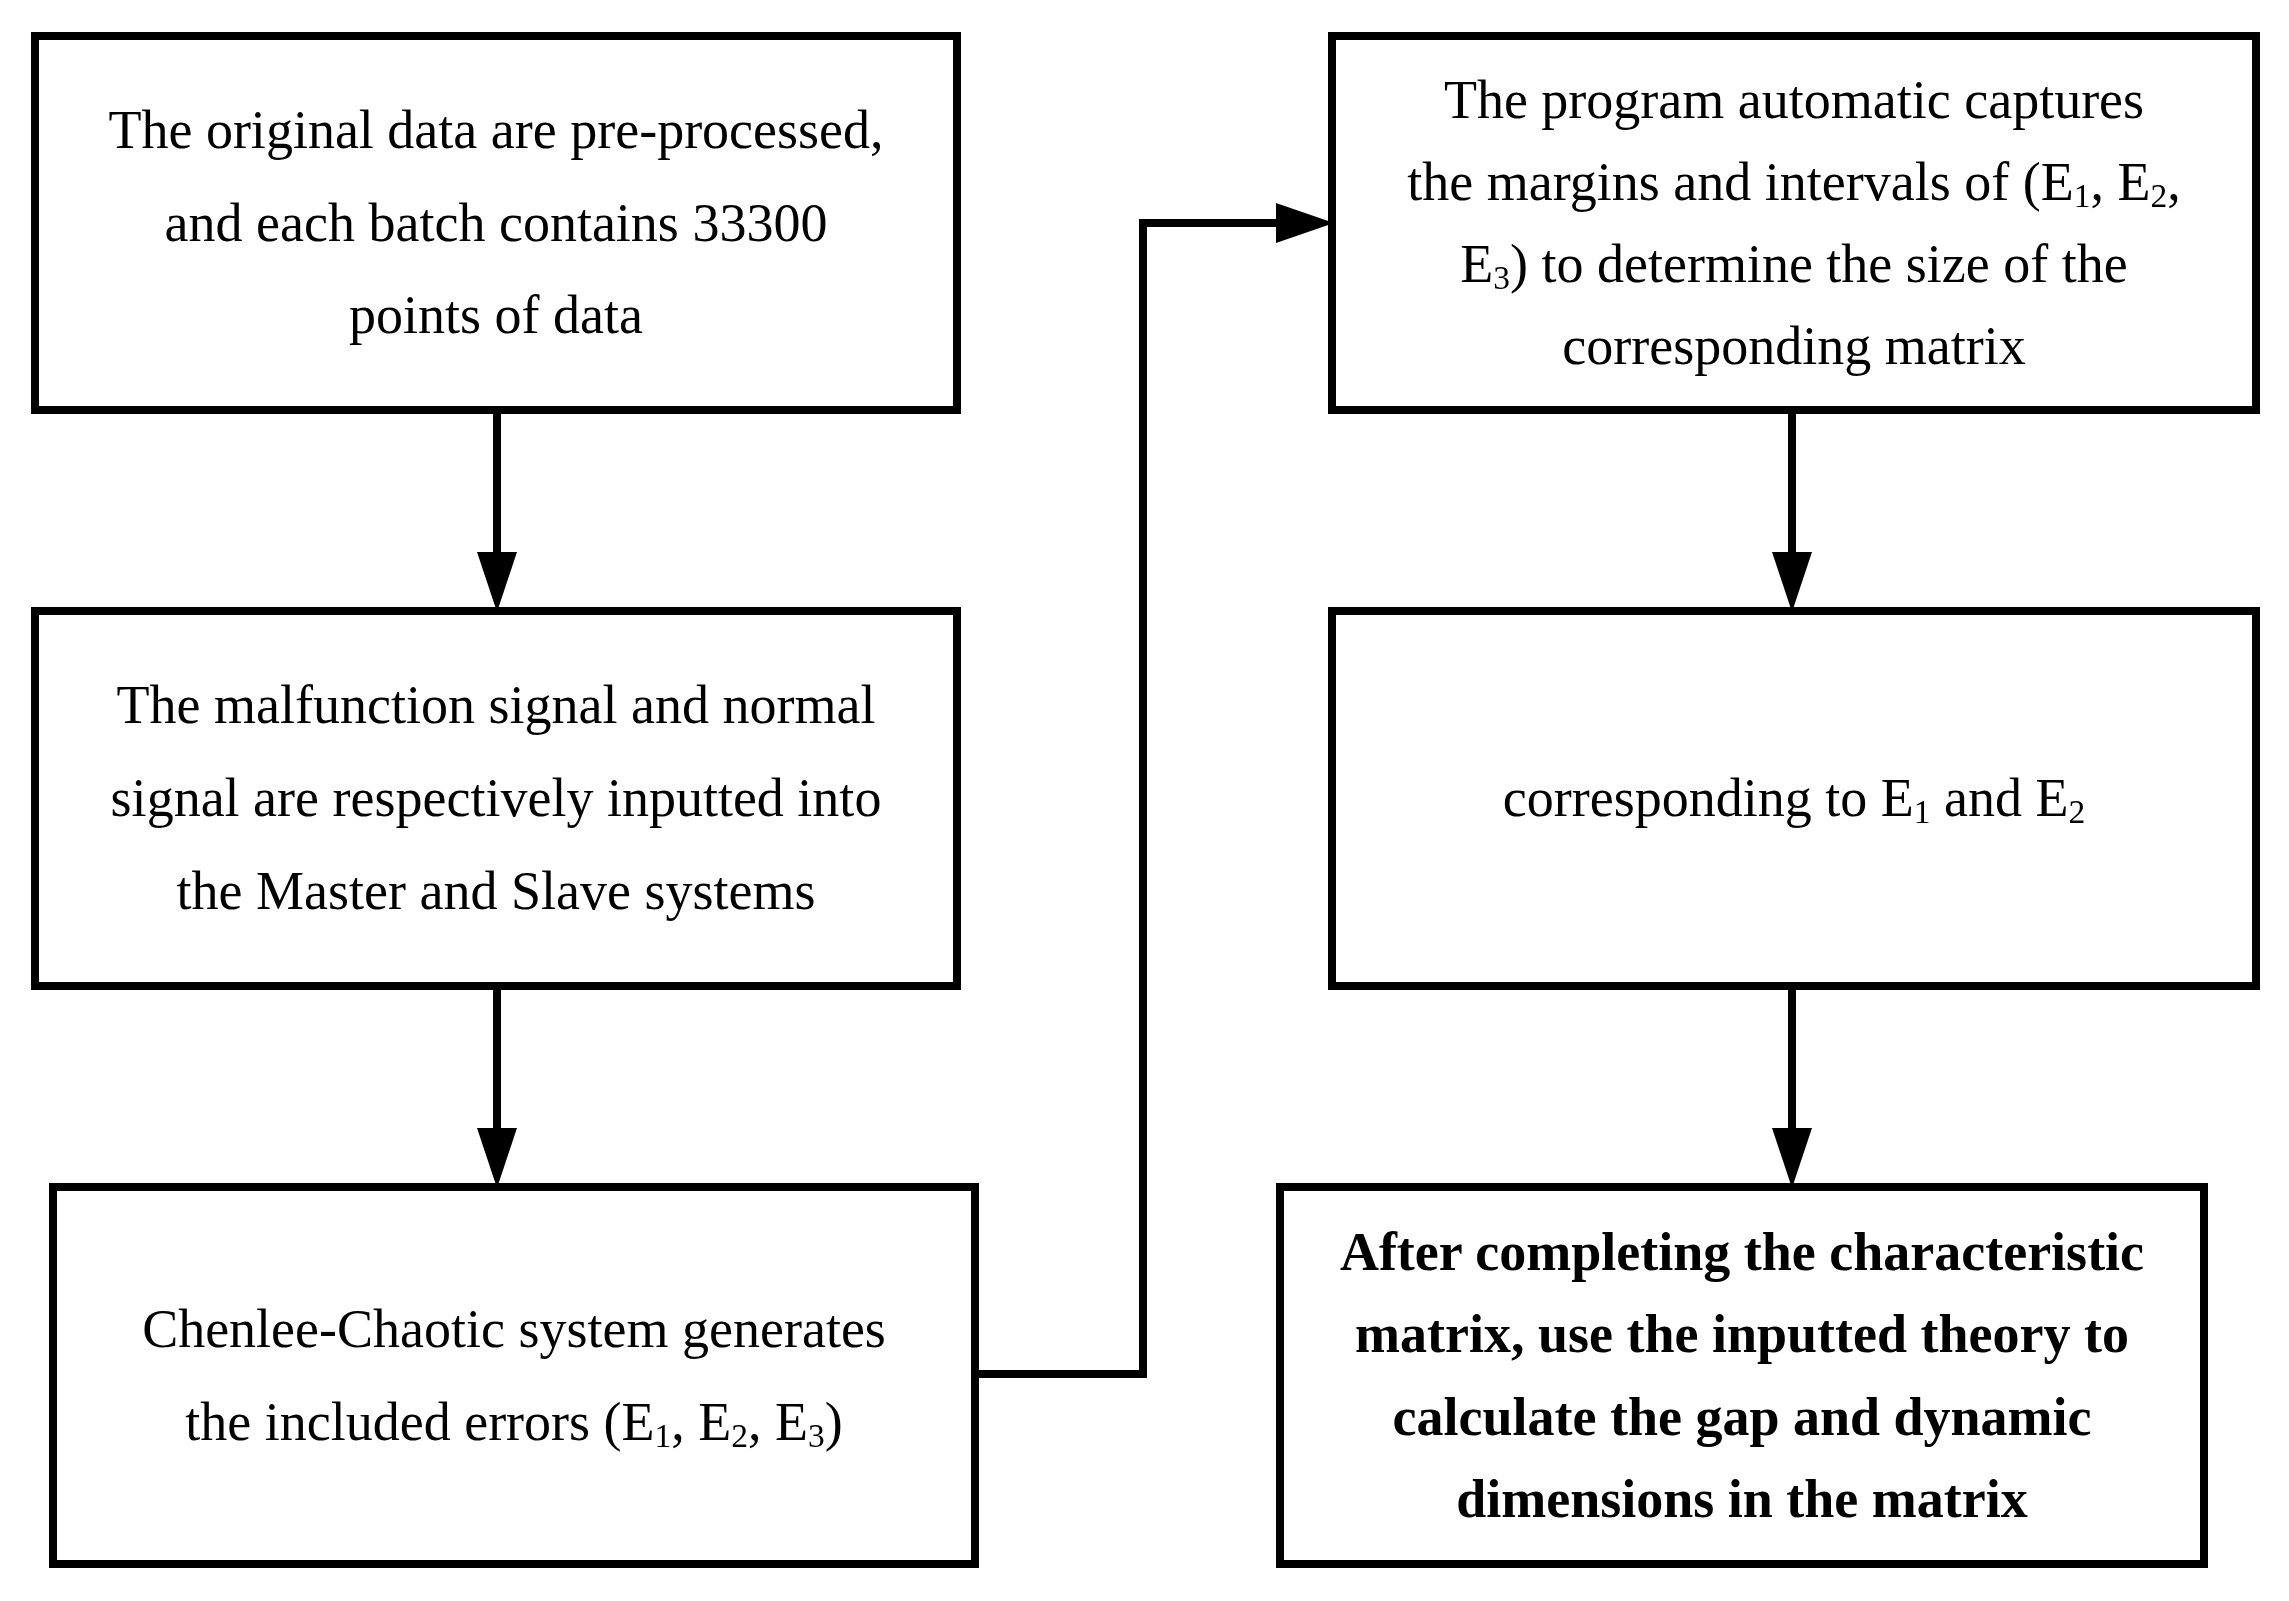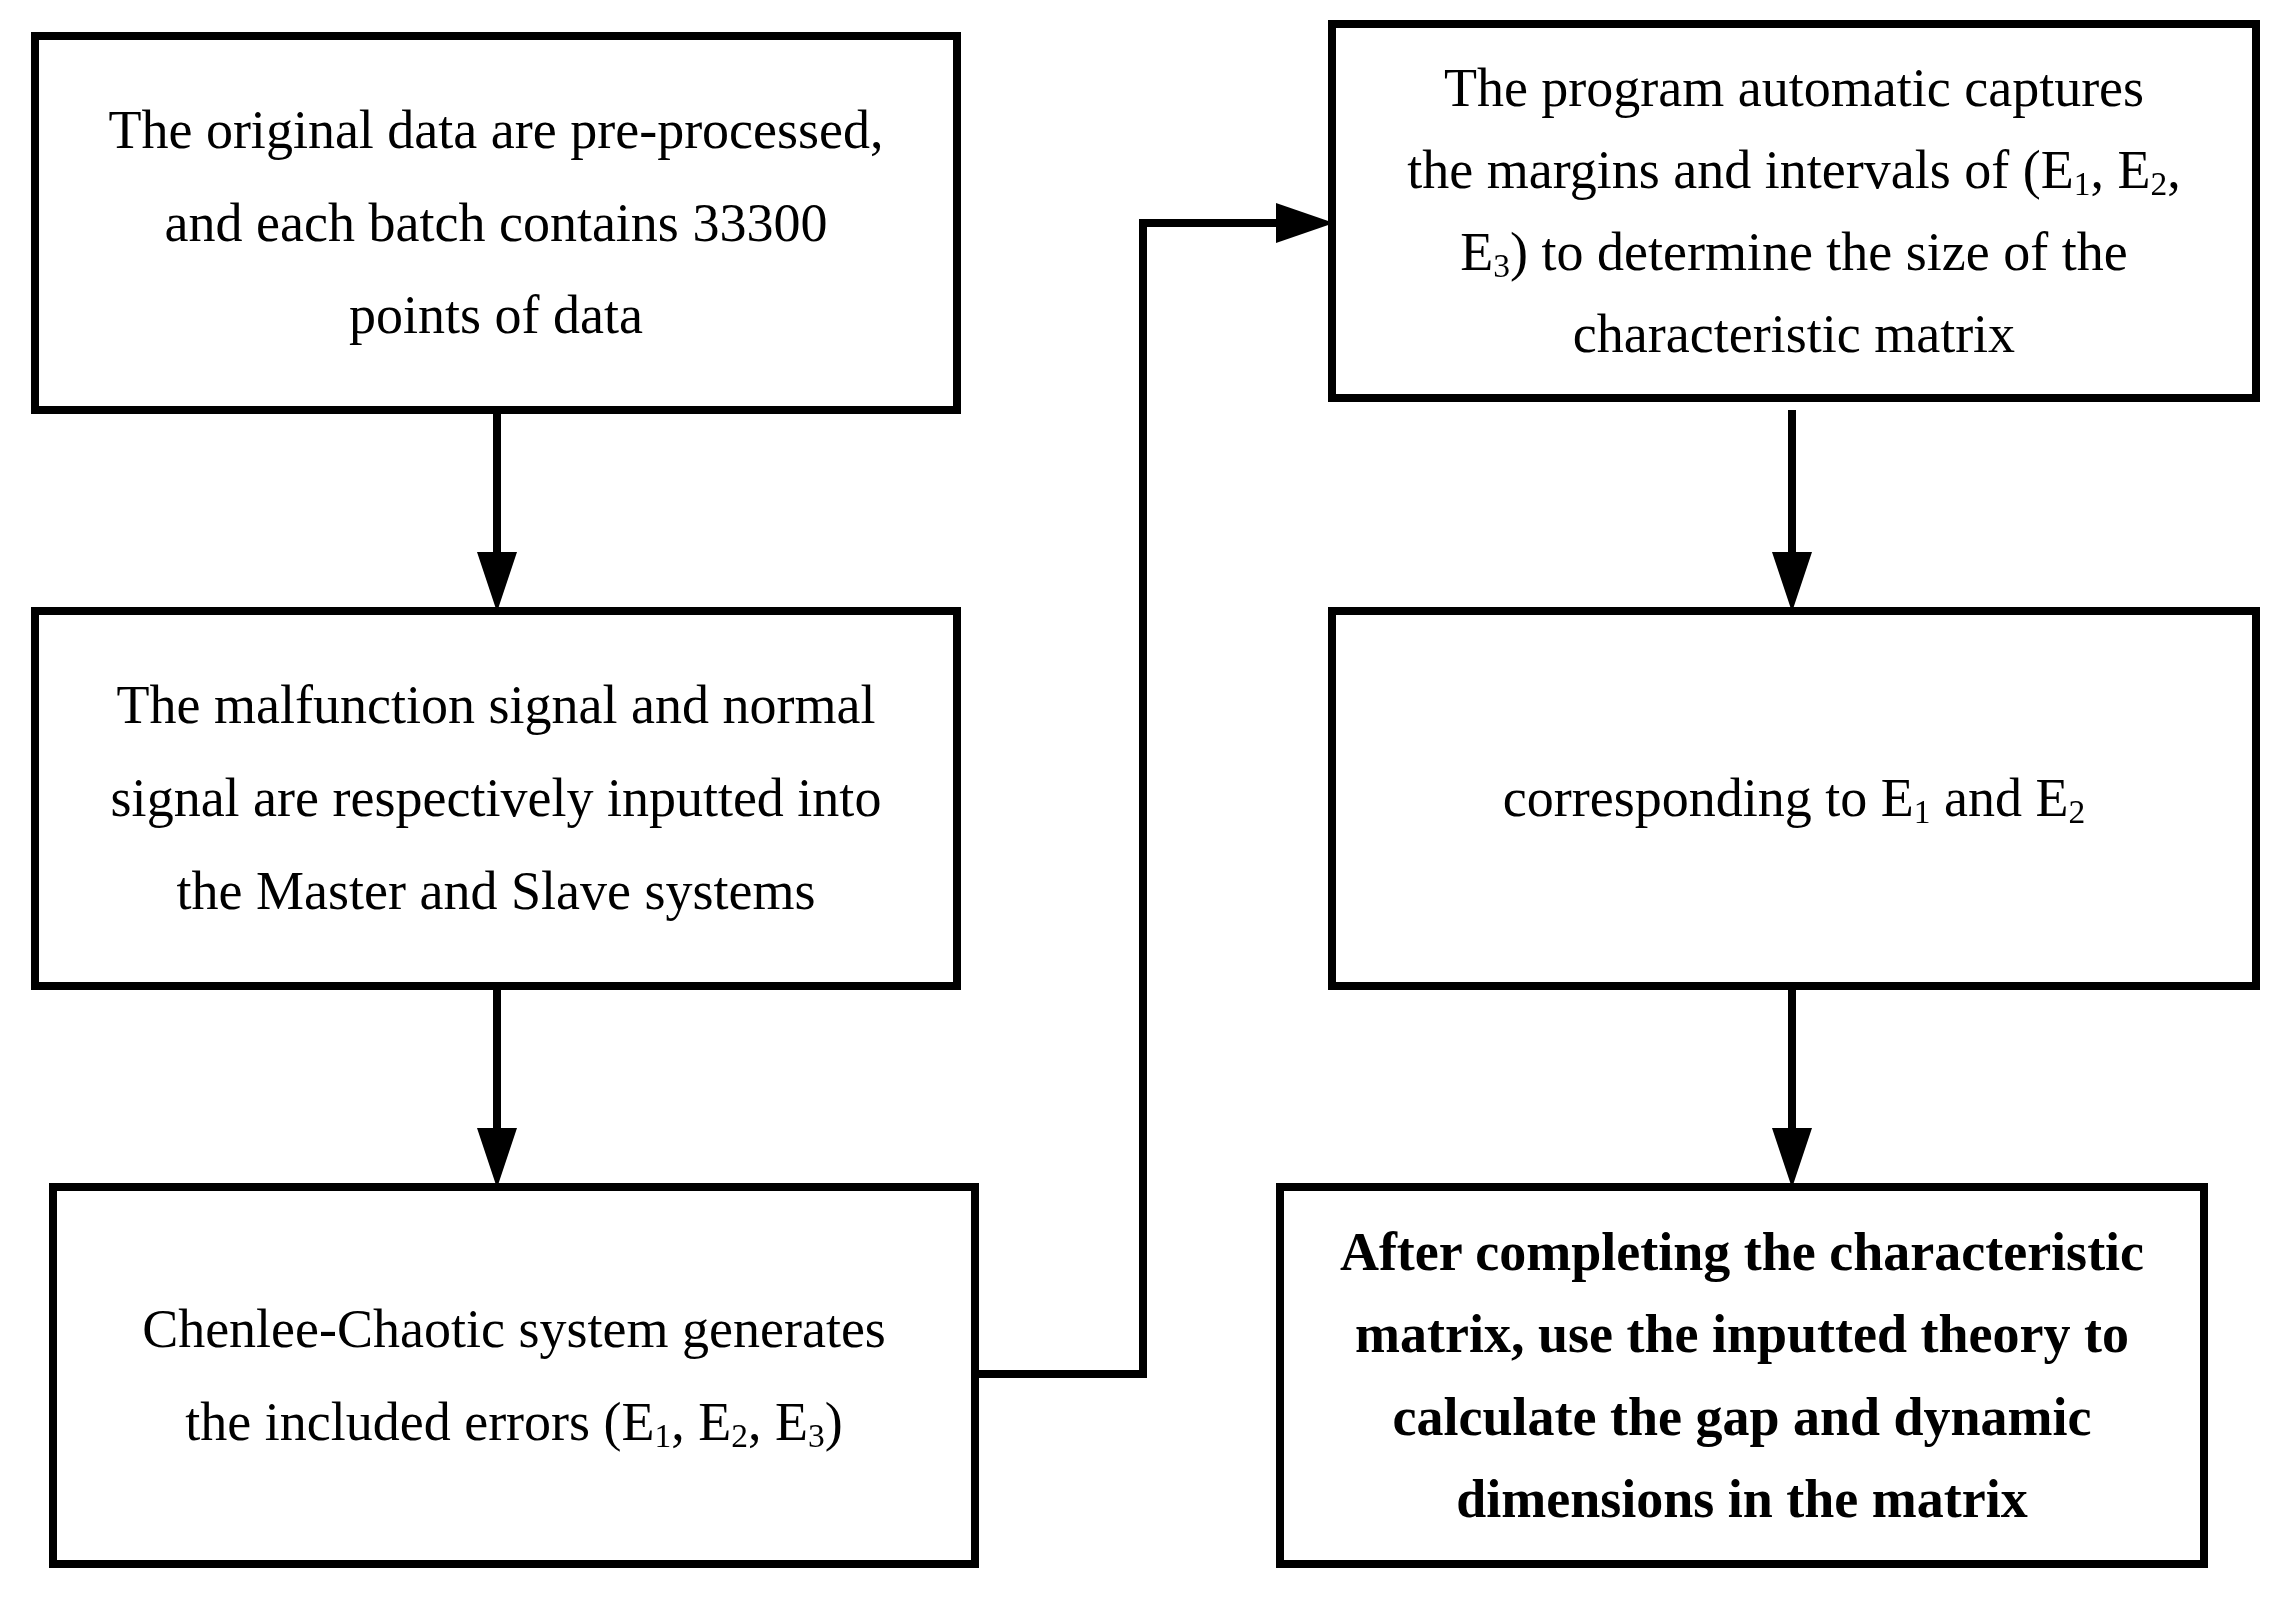--- a/index.html
+++ b/index.html
@@ -35,21 +35,21 @@
     letter-spacing: 0px;
   }
   .lh3 .tline { line-height: 1.72; }
   .lh4 .tline { line-height: 1.52; }
   sub { font-size: 0.62em; vertical-align: -0.22em; line-height: 0; }
 
   
   #box1 { left: 31px;   top: 32px;   width: 930px; height: 382px; }
   #box2 { left: 31px;   top: 607px;  width: 930px; height: 383px; }
   #box3 { left: 31px;   top: 1183px; width: 930px; height: 385px; margin-left: 18px; }
-  #box4 { left: 1328px; top: 20px;   width: 932px; height: 382px; }
+  #box4 { left: 1328px; top: 32px;   width: 932px; height: 382px; }
   #box5 { left: 1328px; top: 607px;  width: 932px; height: 383px; }
   #box6 { left: 1276px; top: 1183px; width: 932px; height: 385px; font-weight: bold; }
 
   .stroke { stroke: #000000; stroke-width: 8; fill: none; }
   .head   { fill: #000000; stroke: none; }
 </style>
 </head>
 <body>
 
 <div id="canvas">
@@ -103,21 +103,21 @@
         <div class="tline"><span>Chenlee-Chaotic system generates</span></div>
         <div class="tline"><span>the included errors (E</span><sub>1</sub><span>, E</span><sub>2</sub><span>, E</span><sub>3</sub><span>)</span></div>
       </div>
   </div>
 
   <div class="box" id="box4">
     <div class="box-text lh4">
         <div class="tline"><span>The program automatic captures</span></div>
         <div class="tline"><span>the margins and intervals of (E</span><sub>1</sub><span>, E</span><sub>2</sub><span>,</span></div>
         <div class="tline"><span>E</span><sub>3</sub><span>) to determine the size of the</span></div>
-        <div class="tline"><span>characteristic matrix</span></div>
+        <div class="tline"><span>corresponding matrix</span></div>
       </div>
   </div>
 
   <div class="box" id="box5">
     <div class="box-text lh3">
         <div class="tline"><span>corresponding to E</span><sub>1</sub><span> and E</span><sub>2</sub></div>
       </div>
   </div>
 
   <div class="box" id="box6">

